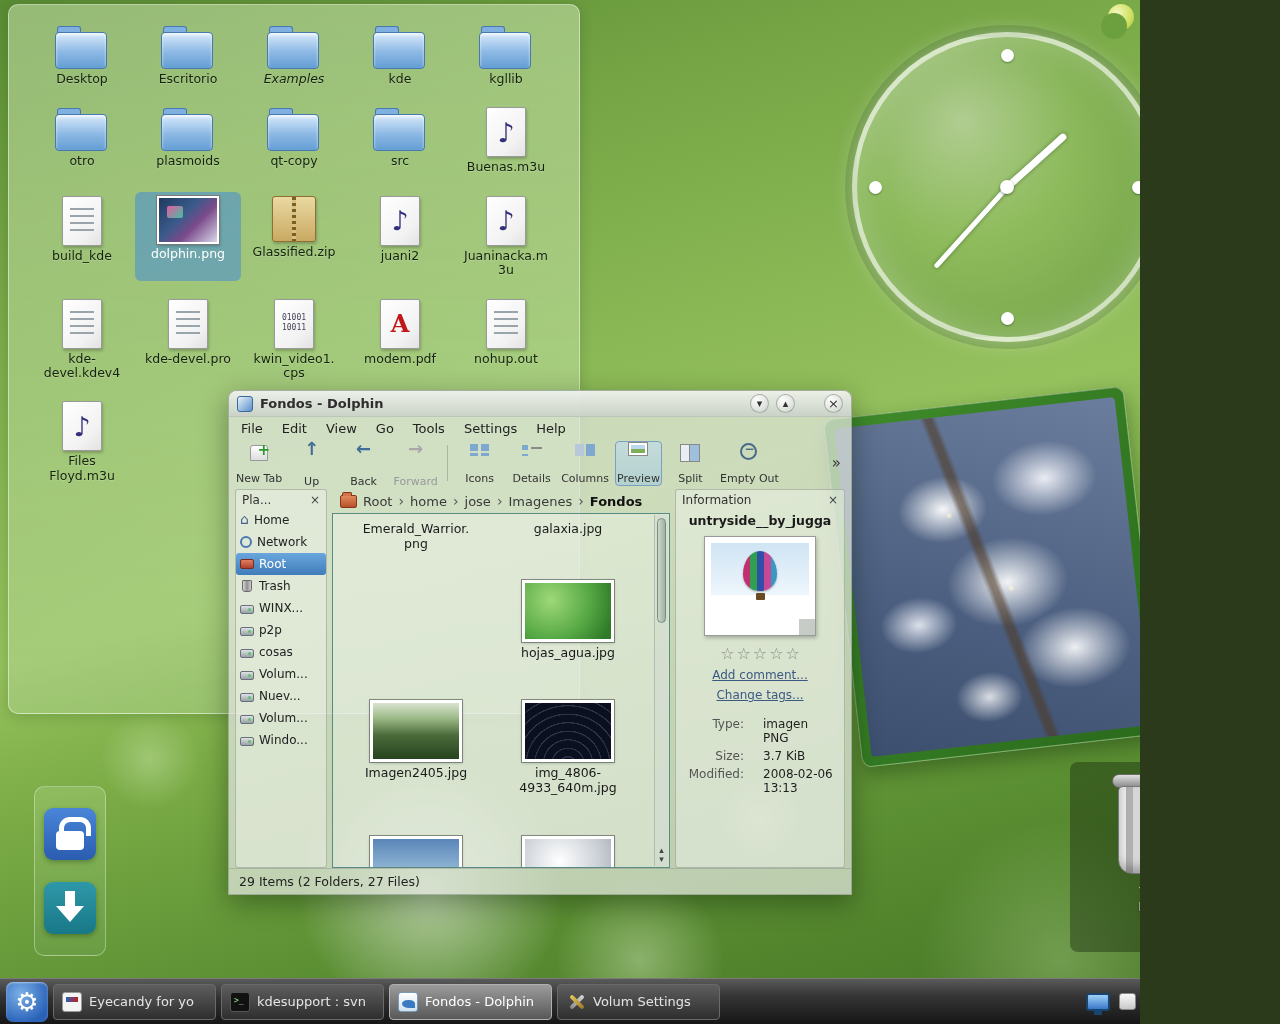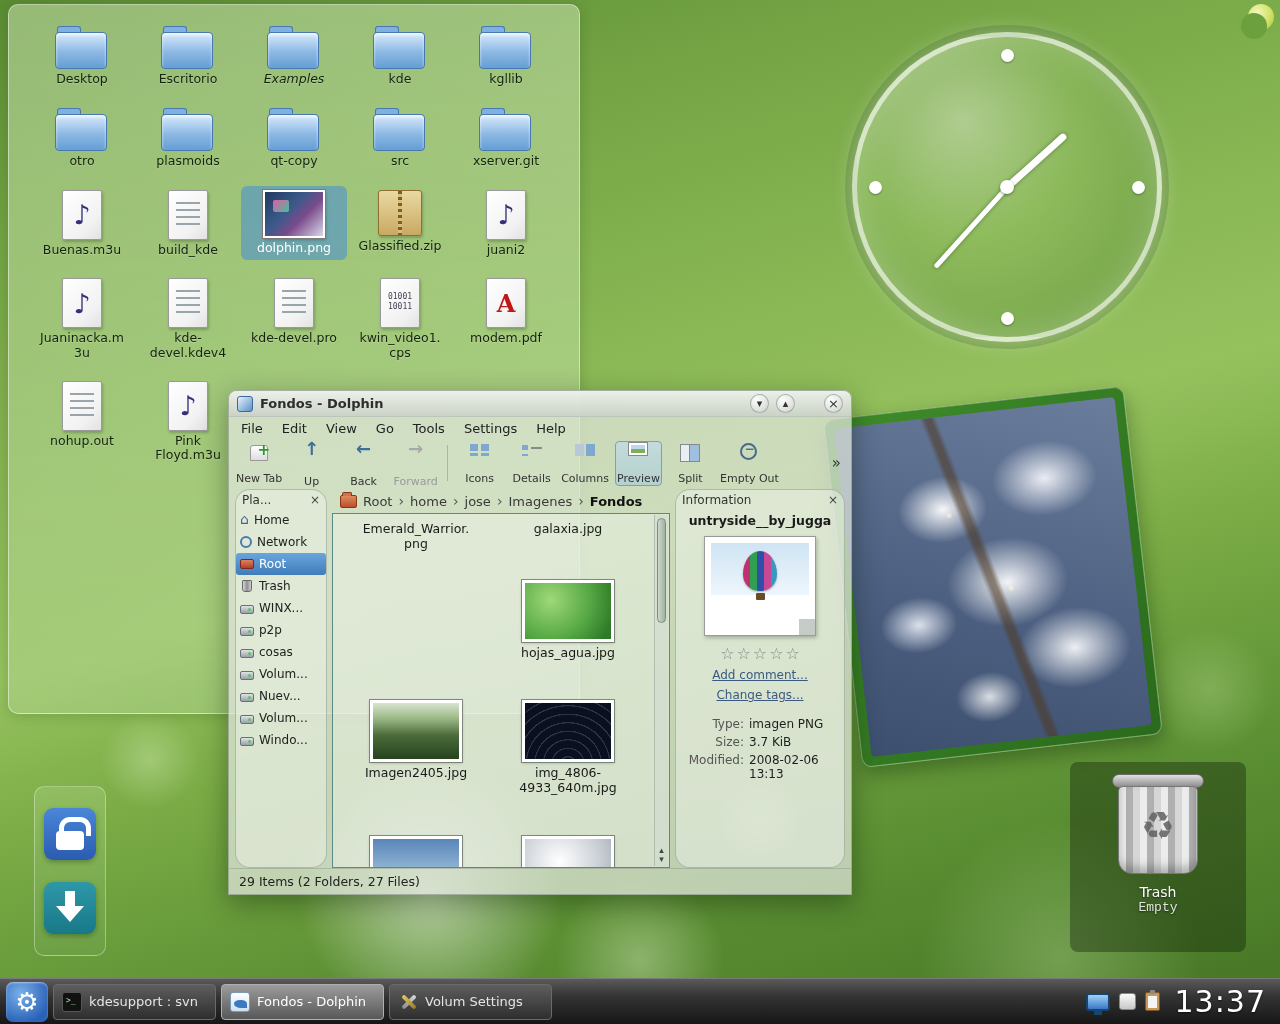--- a/index.html
+++ b/index.html
@@ -1,17 +1,17 @@
 <!DOCTYPE html>
 <html><head>
 <meta charset="utf-8">
 <style>
   html,body{margin:0;padding:0;background:#2a3a1a;}
   *{box-sizing:border-box;font-family:"DejaVu Sans",sans-serif;}
-  #stage{position:relative;width:1280px;height:1024px;overflow:hidden;
+  #stage{position:relative;width:1140px;height:1024px;overflow:hidden;
     background:linear-gradient(165deg,#5a8c33 0%,#74a444 18%,#8ab855 38%,#96c25e 50%,#7aab45 62%,#5d9134 78%,#447323 100%);}
   #stage::before{content:"";position:absolute;inset:0;pointer-events:none;
     background:
       radial-gradient(circle 190px at 430px 890px, rgba(255,255,255,.55), rgba(255,255,255,0) 70%),
       radial-gradient(circle 120px at 640px 960px, rgba(240,255,220,.35), transparent 70%),
       radial-gradient(circle 90px at 1210px 690px, rgba(230,255,200,.22), transparent 70%),
       radial-gradient(circle 200px at 1060px 960px, rgba(210,240,180,.28), transparent 70%),
       radial-gradient(circle 70px at 150px 760px, rgba(235,255,215,.3), transparent 70%),
       radial-gradient(circle 60px at 760px 820px, rgba(235,255,215,.25), transparent 70%);}
 
@@ -128,21 +128,21 @@
   .ti-zoomout::after{content:"−";position:absolute;left:6px;top:0px;color:#4a6a8a;font-weight:bold;font-size:12px;}
 
   .crumbbar{display:flex;align-items:center;gap:6px;height:24px;padding:0 8px;font-size:13px;color:#3a3a3a;}
   .crumb-folder{width:17px;height:13px;position:relative;background:linear-gradient(180deg,#e08a5a,#b8502e);border:1px solid #8a3418;border-radius:2px;}
   .crumb-folder::before{content:"";position:absolute;left:1px;top:-4px;width:8px;height:3px;background:#d0744a;border:1px solid #8a3418;border-bottom:none;border-radius:2px 2px 0 0;}
   .crumb{cursor:default;}
   .crumb-sep::before{content:"›";color:#555;font-size:14px;}
   .crumb.current{font-weight:bold;color:#111;}
 
   .winbody{flex:1;display:flex;gap:5px;padding:0 6px;min-height:0;}
-  .panel{background:rgba(240,244,236,.48);border:1px solid rgba(120,130,120,.45);border-radius:15px;font-size:12px;color:#222;}
+  .panel{background:rgba(240,244,236,.48);border:1px solid rgba(120,130,120,.45);border-radius:3px;font-size:12px;color:#222;}
   .places{width:92px;display:flex;flex-direction:column;}
   .phead{display:flex;align-items:center;justify-content:space-between;padding:3px 6px 2px;color:#333;}
   .pclose::before{content:"×";color:#444;font-size:12px;line-height:1;}
   .place{display:flex;align-items:center;gap:5px;padding:4px 4px;white-space:nowrap;overflow:hidden;}
   .place.selected{background:linear-gradient(180deg,#6aa6dd,#3f7cba);color:#fff;border-radius:3px;}
   .pi{flex:0 0 auto;}
   .pi-home::before{content:"⌂";font-size:14px;color:#46648e;line-height:12px;}
   .pi-network{width:12px;height:12px;border:2px solid #4a7ab0;border-radius:50%;}
   .pi-root{width:14px;height:10px;background:linear-gradient(180deg,#e08060,#b04030);border:1px solid #802818;border-radius:2px;}
   .pi-trash{width:10px;height:12px;margin:0 2px;background:linear-gradient(90deg,#d8d8d8,#909090,#cfcfcf);border:1px solid #6a6a6a;border-radius:1px 1px 3px 3px;}
@@ -172,21 +172,21 @@
   .ipreview{width:112px;height:100px;background:#fff;border:1px solid #9a9a9a;margin:6px 0 4px;position:relative;box-shadow:1px 2px 4px rgba(0,0,0,.25);}
   .ipreview::before{content:"";position:absolute;left:6px;right:6px;top:6px;height:52px;background:linear-gradient(180deg,#cfe4f4,#eef6fc);}
   .balloon{position:absolute;left:38px;top:14px;width:34px;height:40px;border-radius:50% 50% 46% 46%/58% 58% 42% 42%;
     background:linear-gradient(90deg,#c03070 0 22%,#30a050 22% 42%,#3050a8 42% 62%,#c84898 62% 82%,#3898c0 82% 100%);box-shadow:0 1px 2px rgba(0,0,0,.3);}
   .balloon::after{content:"";position:absolute;left:13px;bottom:-9px;width:9px;height:7px;background:#6a4a22;border-radius:1px;}
   .icurl{position:absolute;right:0;bottom:0;width:0;height:0;border-left:16px solid #c8ccc8;border-bottom:16px solid rgba(90,110,90,.35);}
   .stars{display:flex;gap:2px;margin:4px 0 2px;}
   .star::before{content:"☆";font-size:16px;color:#8a8f8a;}
   .ilink{color:#3a5a82;text-decoration:underline;font-size:12px;margin:3px 0;cursor:default;}
   .ifields{margin-top:10px;width:100%;}
-  .ifield{display:grid;grid-template-columns:60px 1fr;gap:5px;padding:2px 8px;font-size:12px;}
+  .ifield{display:grid;grid-template-columns:60px 1fr;gap:19px;padding:2px 8px;font-size:12px;}
   .ifield .lab{color:#555;text-align:right;}
   .ifield .val{color:#1e1e1e;overflow-wrap:anywhere;}
 
   .statusbar{height:26px;display:flex;align-items:center;padding:0 10px;font-size:12.5px;color:#222;
     border-top:1px solid rgba(120,130,120,.35);}
 
   
   .sidewidgets{position:absolute;left:34px;top:786px;width:72px;height:170px;border-radius:10px;
     background:linear-gradient(180deg,rgba(170,210,130,.4),rgba(115,165,85,.38));border:1px solid rgba(255,255,255,.35);
     display:flex;flex-direction:column;align-items:center;justify-content:space-evenly;}
@@ -284,24 +284,20 @@
         </div>
       <div class="fv-item">
           <span class="ic-folder"></span>
           <span class="flabel">qt-copy</span>
         </div>
       <div class="fv-item">
           <span class="ic-folder"></span>
           <span class="flabel">src</span>
         </div>
       <div class="fv-item">
-          <span class="ic-folder"></span>
-          <span class="flabel">xserver.git</span>
-        </div>
-      <div class="fv-item">
           <span class="ic-file ic-audio"></span>
           <span class="flabel">Buenas.m3u</span>
         </div>
       <div class="fv-item">
           <span class="ic-file ic-text"></span>
           <span class="flabel">build_kde</span>
         </div>
       <div class="fv-item selected">
           <span class="ic-image"></span>
           <span class="flabel">dolphin.png</span>
@@ -333,21 +329,21 @@
       <div class="fv-item">
           <span class="ic-file ic-pdf"></span>
           <span class="flabel">modem.pdf</span>
         </div>
       <div class="fv-item">
           <span class="ic-file ic-text"></span>
           <span class="flabel">nohup.out</span>
         </div>
       <div class="fv-item">
           <span class="ic-file ic-audio"></span>
-          <span class="flabel">Pink Floyd.m3u</span>
+          <span class="flabel">Files Floyd.m3u</span>
         </div>
     </div>
   </div>
 
   <div class="clockw">
     <div class="cdot n"></div>
     <div class="cdot e"></div>
     <div class="cdot s"></div>
     <div class="cdot w"></div>
     <div class="hand hour"></div>
@@ -569,20 +565,24 @@
       <div class="lid"></div>
       <div class="body"></div>
       <div class="recycle">♻</div>
     </div>
     <div class="trash-title">Trash</div>
     <div class="trash-status">Empty</div>
   </div>
 
   <div class="taskbar">
     <div class="kbtn"></div>
+    <div class="task">
+        <span class="tki tki-eyecandy"></span>
+        <span class="tklabel">Eyecandy for yo</span>
+      </div>
     <div class="task">
         <span class="tki tki-terminal"></span>
         <span class="tklabel">kdesupport : svn</span>
       </div>
     <div class="task active">
         <span class="tki tki-dolphin"></span>
         <span class="tklabel">Fondos - Dolphin</span>
       </div>
     <div class="task">
         <span class="tki tki-syssettings"></span>

